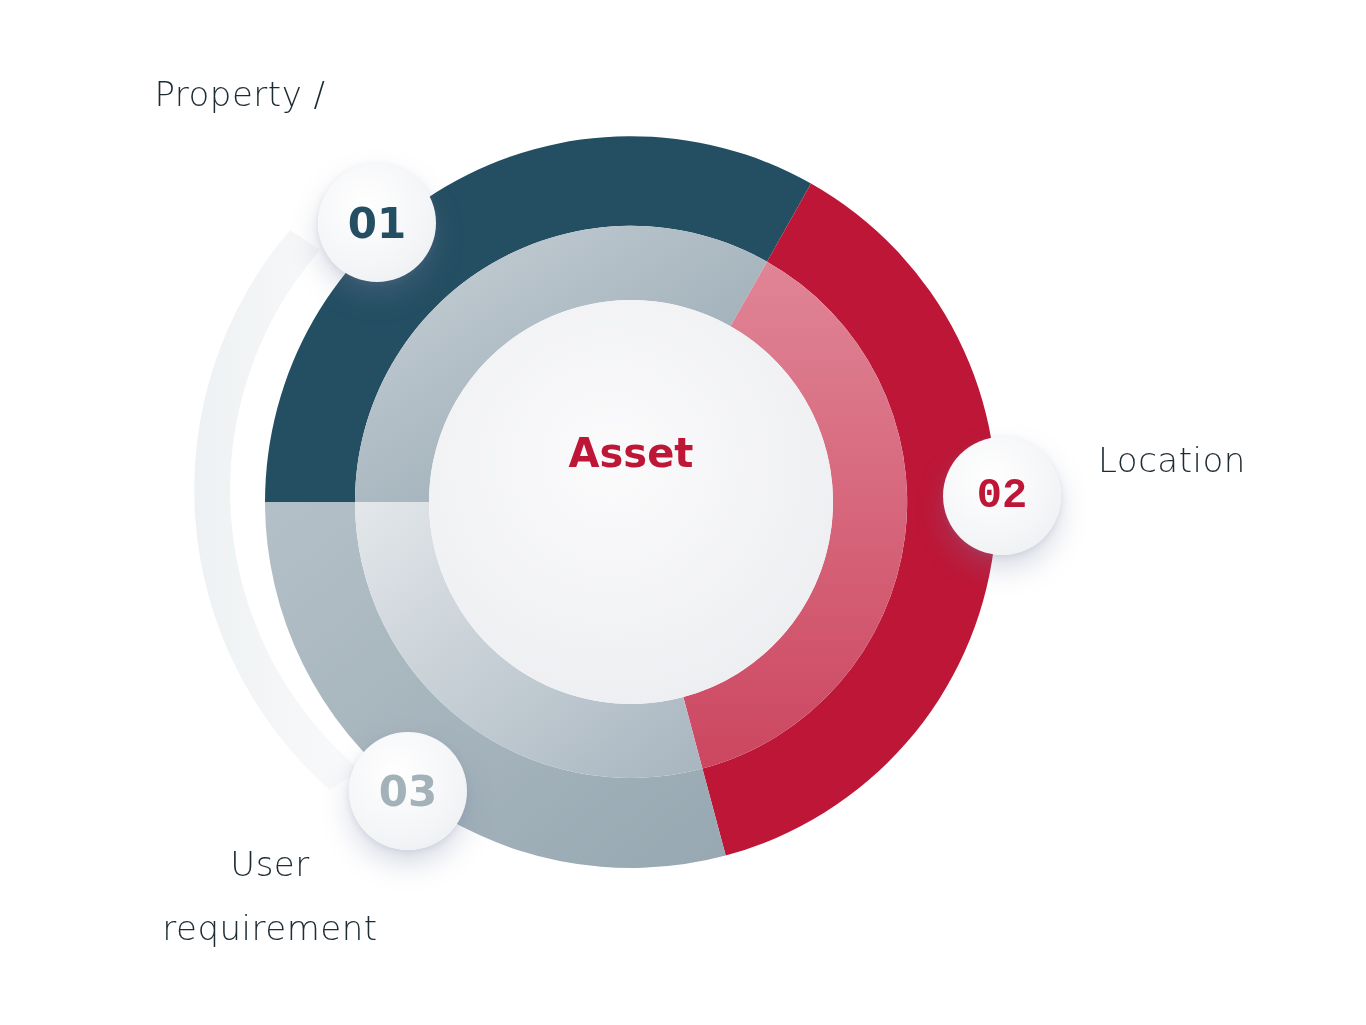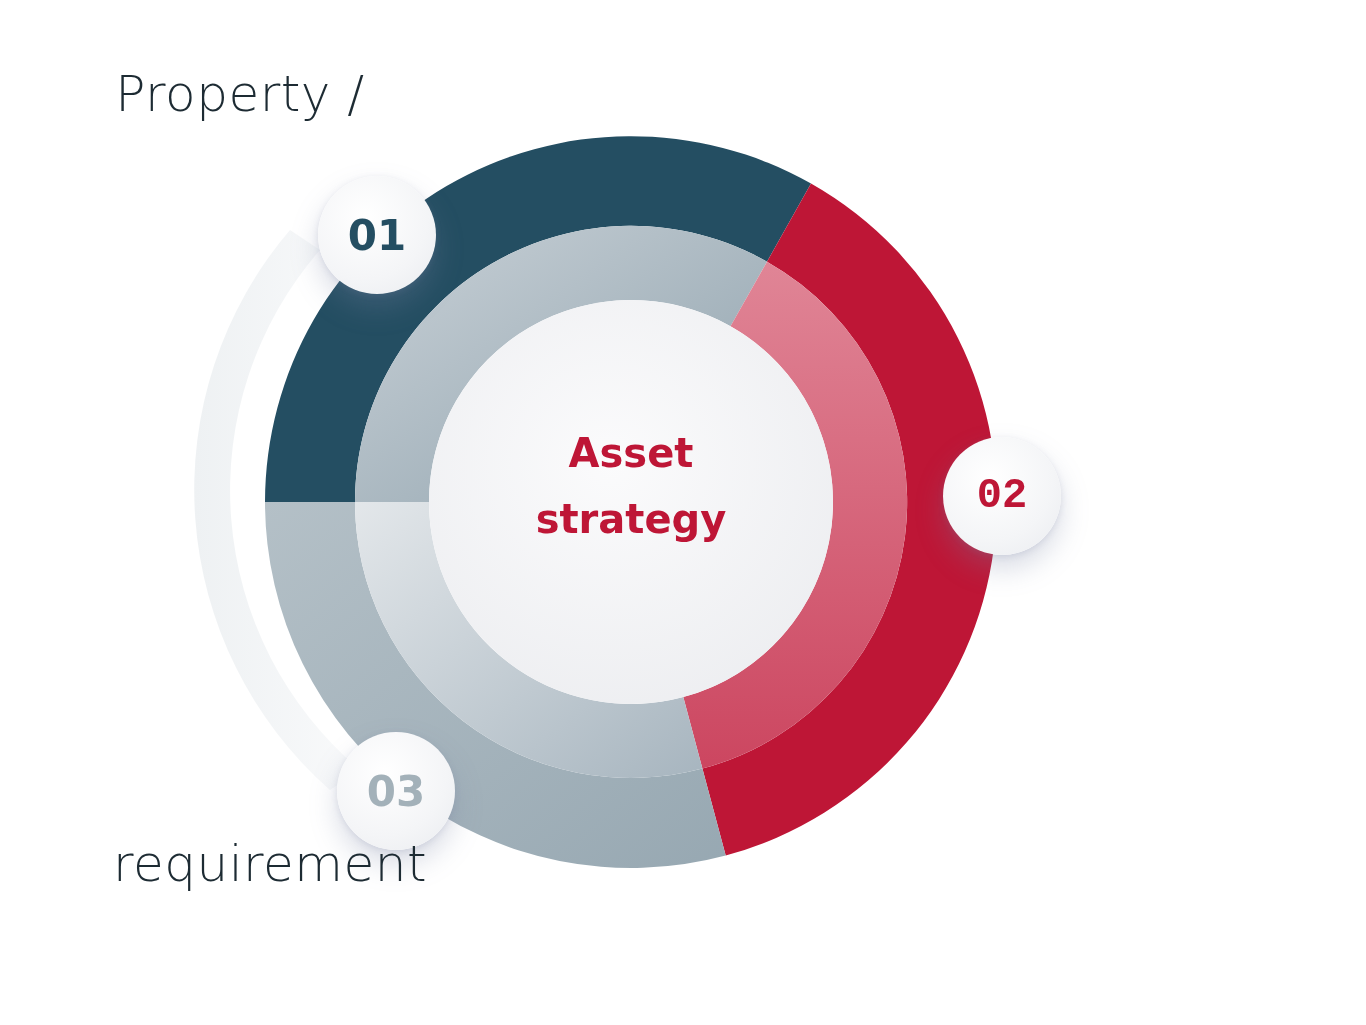--- a/index.html
+++ b/index.html
@@ -1,32 +1,32 @@
 <!DOCTYPE html>
 <html><head>
   <meta charset="utf-8">
   <style>
     html, body { margin: 0; padding: 0; background: #ffffff; }
     body { width: 1366px; height: 1025px; position: relative; overflow: hidden;
            font-family: "Liberation Sans", "DejaVu Sans", sans-serif; }
     #diagram { position: absolute; left: 0; top: 0; }
     .label { position: absolute; color: #1d2b33; font-family: "DejaVu Sans", sans-serif;
-             font-weight: 300; font-size: 50px; line-height: 64px; letter-spacing: 0.5px; }
+             font-weight: 300; font-size: 34px; line-height: 64px; letter-spacing: 0.5px; }
     .label span { display: block; }
     .label-01 { left: 100px; top: 62px; width: 280px; text-align: center; }
     .label-02 { left: 1098px; top: 428px; text-align: left; }
     .label-03 { left: 110px; top: 832px; width: 320px; text-align: center; }
     .badge { position: absolute; width: 118px; height: 118px; border-radius: 50%;
              background: radial-gradient(circle at 40% 35%, #ffffff 0%, #f4f5f7 60%, #e9ebef 100%);
              box-shadow: 0 14px 28px rgba(120,130,160,0.28), 0 2px 6px rgba(120,130,160,0.18);
              display: flex; align-items: center; justify-content: center;
              font-family: "DejaVu Sans", sans-serif; font-weight: bold; font-size: 42px; }
-    .badge-01 { left: 318px; top: 176px; color: #244e62; }
+    .badge-01 { left: 318px; top: 164px; color: #244e62; }
     .badge-02 { left: 943px; top: 437px; color: #be1636; font-family: Liberation Mono, monospace; }
-    .badge-03 { left: 337px; top: 732px; color: #a3b1b9; }
+    .badge-03 { left: 349px; top: 732px; color: #a3b1b9; }
     .center-title { position: absolute; left: 431px; top: 420px; width: 400px; text-align: center;
                     color: #be1636; font-family: "DejaVu Sans", sans-serif; font-weight: bold;
                     font-size: 40px; line-height: 66px; }
     .center-title span { display: block; }
   </style>
 </head>
 <body>
 
 <svg id="diagram" width="1366" height="1025" viewBox="0 0 1366 1025">
   <defs>
@@ -68,33 +68,34 @@
 
   <path d="M 767 261.7 A 276 276 0 0 1 702.4 768.6 L 683.3 697.1 A 202 202 0 0 0 730.5 326.2 Z" fill="url(#gRedInner)"></path>
 
   <path d="M 702.4 768.6 A 276 276 0 0 1 355 502 L 429 502 A 202 202 0 0 0 683.3 697.1 Z" fill="url(#gGrayInner)"></path>
 
   <circle cx="631" cy="502" r="202" fill="url(#gCenter)"></circle>
 </svg>
 
 <div class="center-title">
   <span>Asset</span>
-  <span>strategy</span>
 </div>
 
 <div class="badge badge-01">
   <span>01</span>
 </div>
 <div class="badge badge-02">
   <span>02</span>
 </div>
 <div class="badge badge-03">
   <span>03</span>
 </div>
 
 <div class="label label-01">
   <span>Property /</span>
 </div>
 <div class="label label-02">
+  <span>Location</span>
 </div>
 <div class="label label-03">
+  <span>User</span>
   <span>requirement</span>
 </div>
 
 </body></html>

